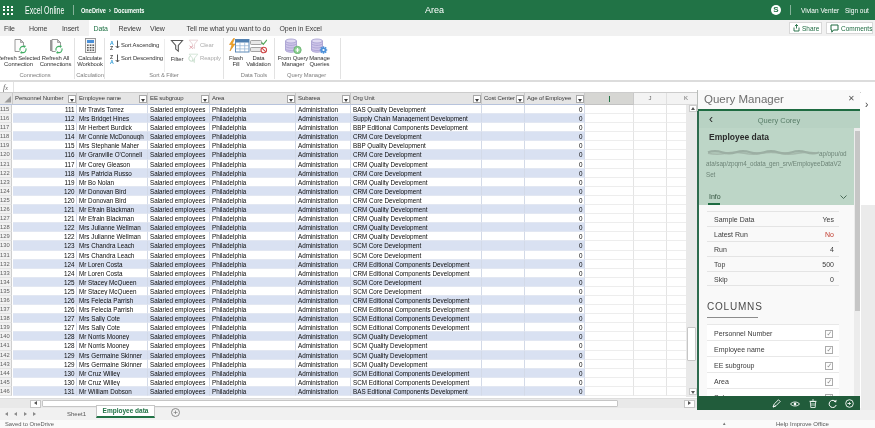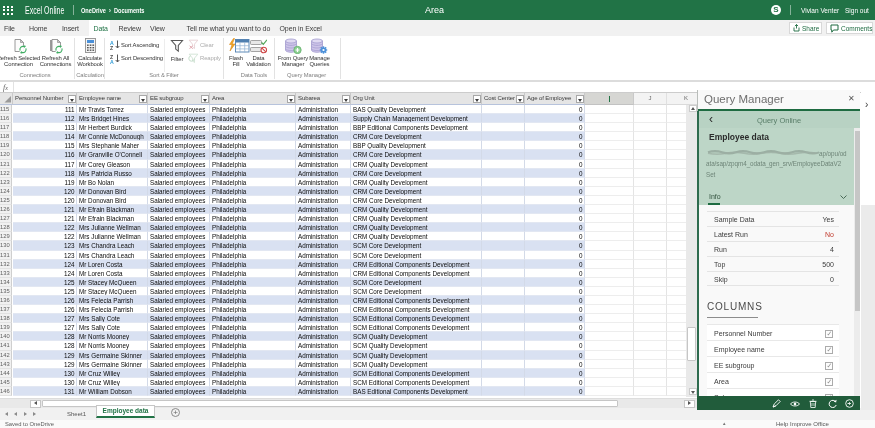--- a/index.html
+++ b/index.html
@@ -784,21 +784,21 @@
     <span style="position:absolute;left:776px;top:1px;color:#555;font-size:6px">Help Improve Office</span>
     <span style="position:absolute;left:722px;top:1px;color:#777;font-size:4.5px">▲</span>
     </div>
 
   <div id="panel" class="abs">
     <div id="ptitle">Query Manager</div>
     <div id="pclose">✕</div>
     <div id="pgreenline"></div>
     <div id="pqdbar">
       <span id="pback">‹</span>
-      <span id="pqdtext">Query Online</span>
+      <span id="pqdtext">Query Corey</span>
     </div>
     <div id="pgreen">
       <div id="pedata">Employee data</div>
       <svg id="squig" width="112" height="9" style="position:absolute;left:9px;top:20px" viewBox="0 0 112 9">
         <path d="M1 4.2 q7 -2.4 14 0 t14 0 t14 0 t14 0 t14 0 t14 0 t14 0 t14 0" stroke="#95a89c" stroke-width="2.1" fill="none" opacity="0.85"></path>
         <path d="M1 5.2 q9 2 18 0 t18 0 t18 0 t18 0 t18 0 t18 0" stroke="#9caea2" stroke-width="1.6" fill="none" opacity="0.7"></path>
         <path d="M2 4.8 h106" stroke="#9fb1a5" stroke-width="1" opacity="0.6"></path>
       </svg>
       <div class="purl" style="top:21.5px; left:121px;">ap/opu/od</div>
       <div class="purl" style="top:32px; left:8px;">ata/sap/zpqm4_odata_gen_srv/EmployeeDataV2</div>

